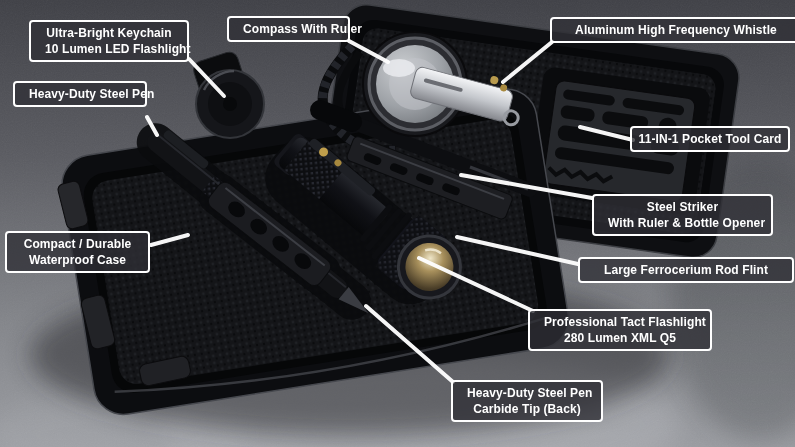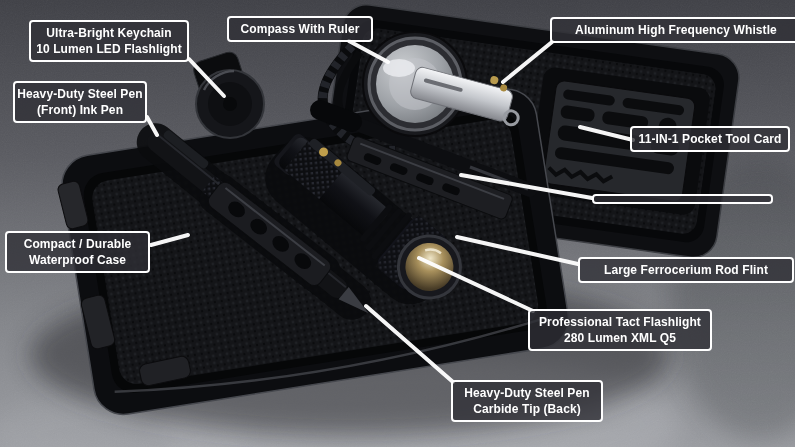--- a/index.html
+++ b/index.html
@@ -15,37 +15,37 @@
     position:absolute;
     box-sizing:border-box;
     border:2px solid #ffffff;
     border-radius:4px;
     background:rgba(47,48,54,0.78);
     color:#ffffff;
     font-weight:700;
     font-size:12px;
     line-height:16px;
     text-align:center;
-    padding:3px 2px;
+    padding:3px 14px;
     display:flex;
     flex-direction:column;
     justify-content:center;
     white-space:nowrap;
     letter-spacing:.1px;
     z-index:3;
   }
   .callout span:empty{display:none;}
   #co-keychain       {left:29px;  top:20px;  width:160px;}
   #co-pen-front      {left:13px;  top:81px;  width:134px;}
-  #co-compass        {left:227px; top:16px;  width:146px;}
+  #co-compass        {left:227px; top:16px;  width:123px;}
   #co-whistle        {left:550px; top:17px;  width:252px;}
   #co-tool-card      {left:630px; top:126px; width:160px;align-items:center;}
   #co-striker        {left:592px; top:194px; width:181px;}
   #co-flint          {left:578px; top:257px; width:216px;}
-  #co-tact-flashlight{left:528px; top:309px; width:184px;align-items:center;}
+  #co-tact-flashlight{left:528px; top:309px; width:184px;}
   #co-pen-back       {left:451px; top:380px; width:152px;}
   #co-case           {left:5px;   top:231px; width:145px;}
 </style>
 </head>
 <body>
 
 <div class="stage">
 
   <svg class="photo-svg" width="795" height="447" viewBox="0 0 795 447">
     <defs>
@@ -241,35 +241,36 @@
       <line x1="151" y1="245" x2="188" y2="235"></line>
     </g>
   </svg>
 
   <div class="callout" id="co-keychain">
     <span>Ultra-Bright Keychain</span>
     <span>10 Lumen LED Flashlight</span>
   </div>
   <div class="callout" id="co-pen-front">
     <span>Heavy-Duty Steel Pen</span>
-    <span>(Front) Ink Pen</span>
   </div>
   <div class="callout" id="co-compass">
     <span>Compass With Ruler</span>
 
   </div>
   <div class="callout" id="co-whistle">
     <span>Aluminum High Frequency Whistle</span>
 
   </div>
   <div class="callout" id="co-tool-card">
     <span>11-IN-1 Pocket Tool Card</span>
 
   </div>
   <div class="callout" id="co-striker">
+    <span>Steel Striker</span>
+    <span>With Ruler &amp; Bottle Opener</span>
   </div>
   <div class="callout" id="co-flint">
     <span>Large Ferrocerium Rod Flint</span>
 
   </div>
   <div class="callout" id="co-tact-flashlight">
     <span>Professional Tact Flashlight</span>
     <span>280 Lumen XML Q5</span>
   </div>
   <div class="callout" id="co-pen-back">

